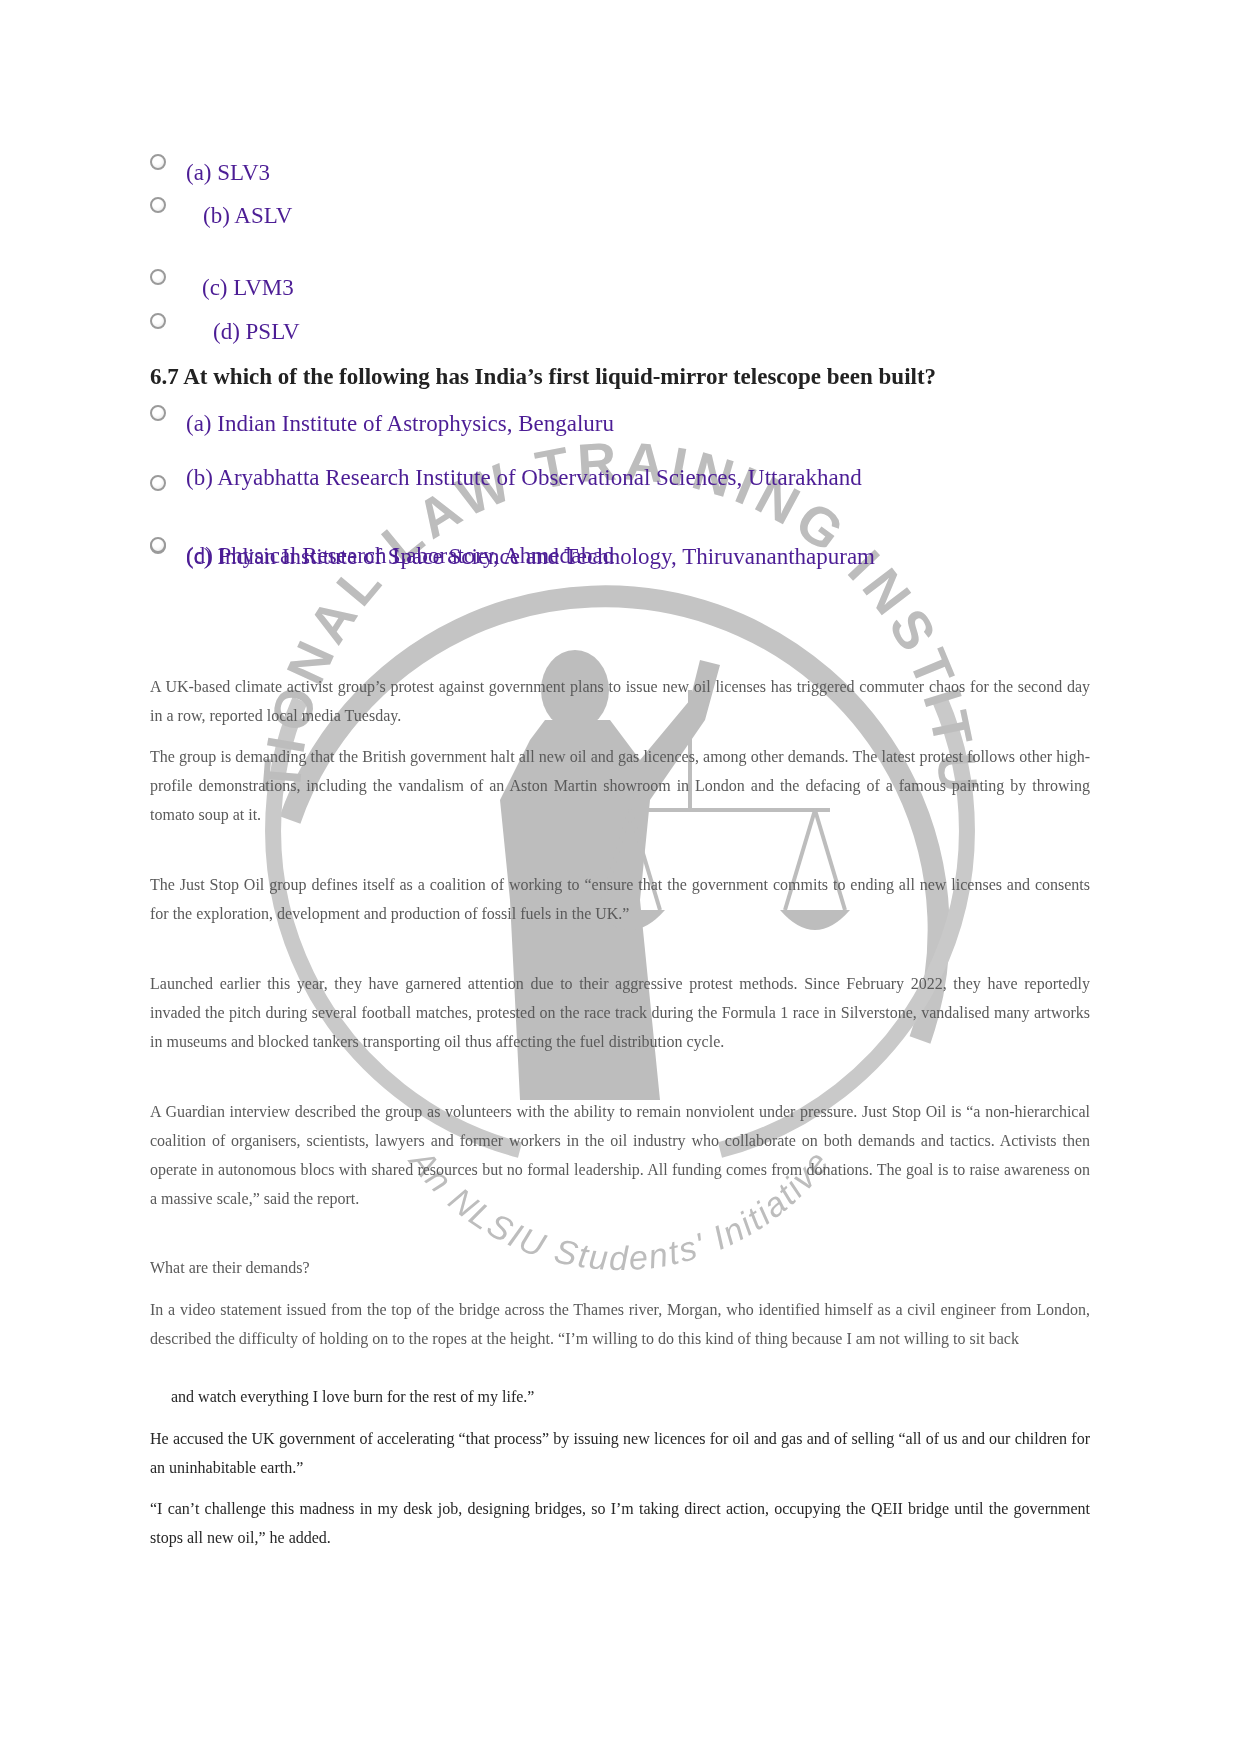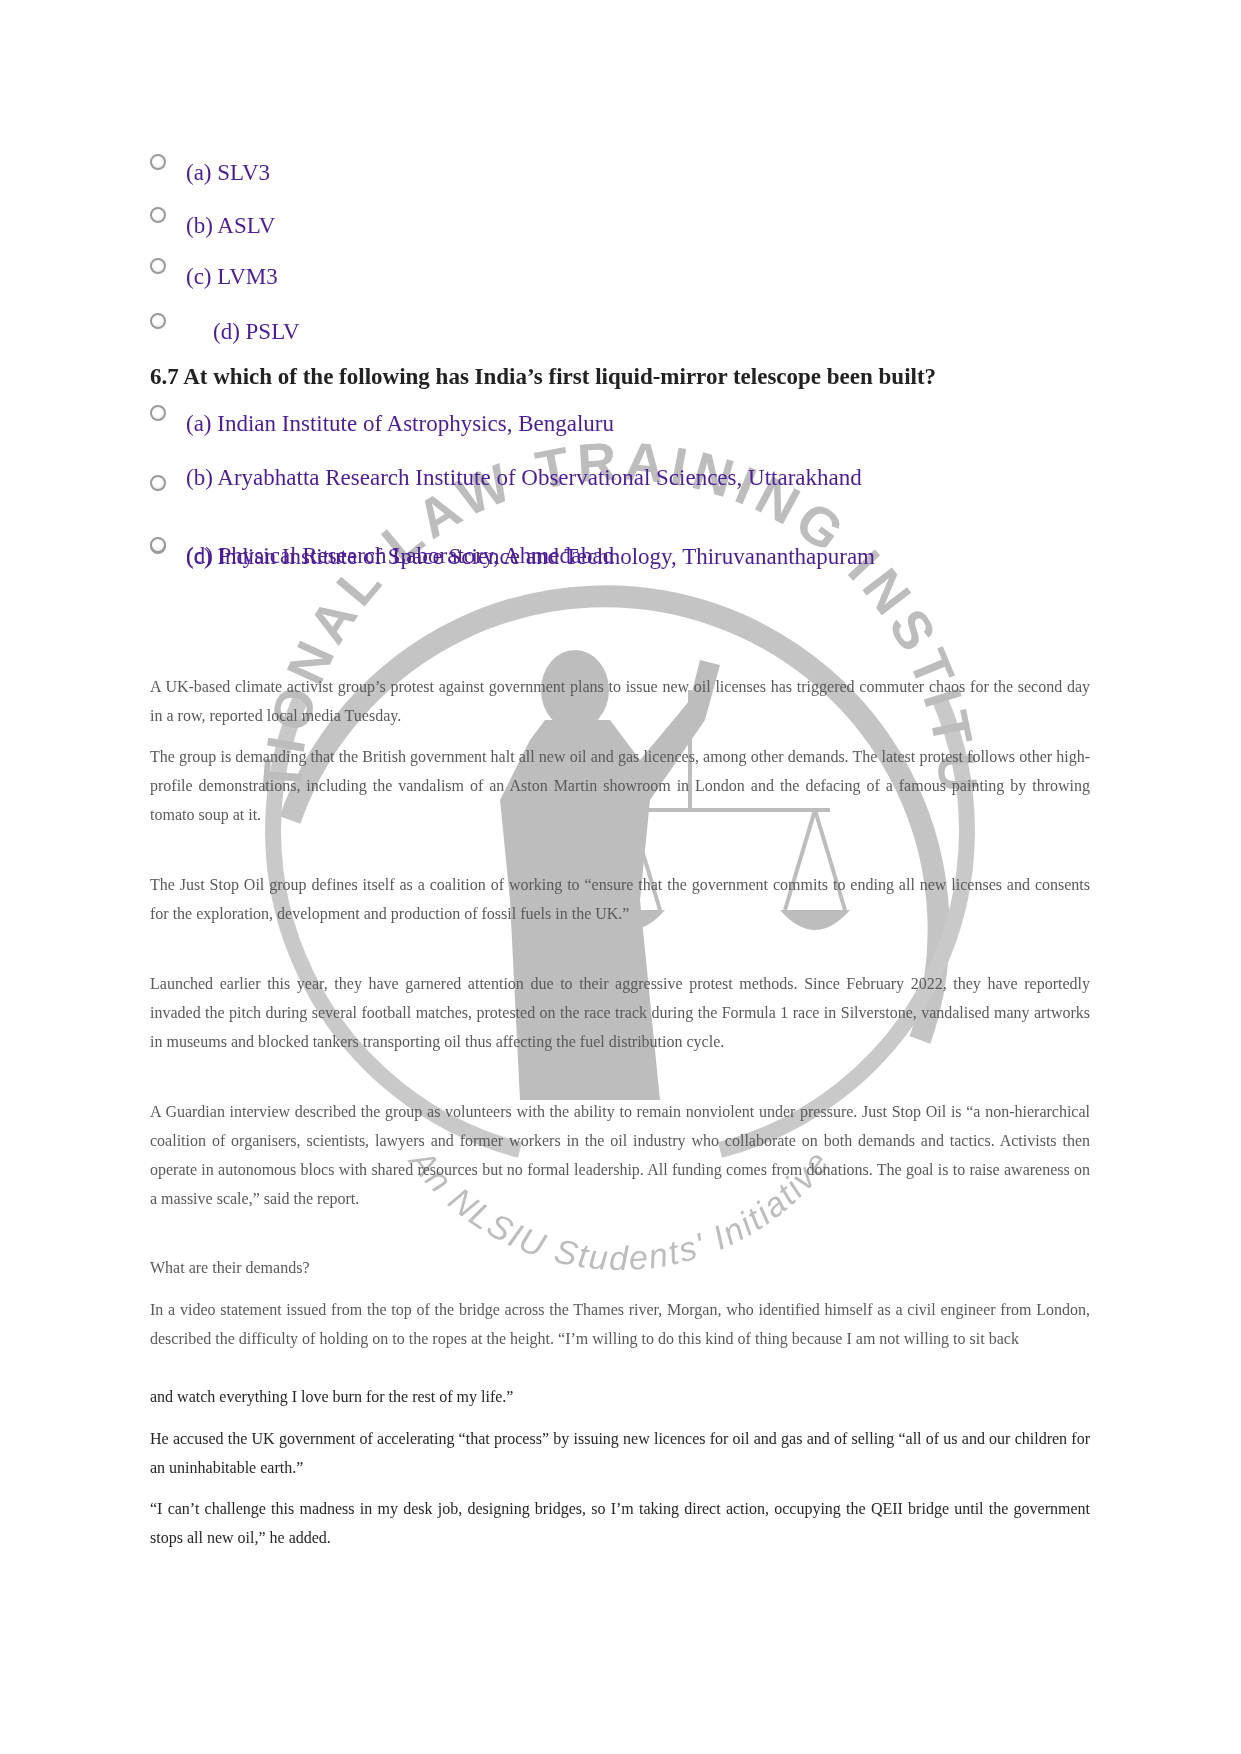--- a/index.html
+++ b/index.html
@@ -63,25 +63,25 @@
       <path d="M 780 910 Q 815 950 850 910 Z"></path>
     </g>
   </svg>
 
   <div class="content">
 
     <div class="option" style="top:160px;">
       <span class="radio"></span>
       <span>(a) SLV3</span>
     </div>
-    <div class="option" style="top:213px;">
+    <div class="option" style="top:203px;gap:17px;">
       <span class="radio"></span>
       <span>(b) ASLV</span>
     </div>
-    <div class="option" style="top:264px;">
+    <div class="option" style="top:275px;gap:16px;">
       <span class="radio"></span>
       <span>(c) LVM3</span>
     </div>
     <div class="option" style="top:319px;gap:27px;">
       <span class="radio"></span>
       <span>(d) PSLV</span>
     </div>
 
     <div class="question" style="top:364px;">6.7 At which of the following has India’s first liquid-mirror telescope been built?</div>
 
@@ -102,18 +102,18 @@
       <span>(d) Physical Research Laboratory, Ahmedabad</span>
     </div>
 
     <p class="para" style="top:672px;">A UK-based climate activist group’s protest against government plans to issue new oil licenses has triggered commuter chaos for the second day in a row, reported local media Tuesday.</p>
     <p class="para" style="top:742px;">The group is demanding that the British government halt all new oil and gas licences, among other demands. The latest protest follows other high-profile demonstrations, including the vandalism of an Aston Martin showroom in London and the defacing of a famous painting by throwing tomato soup at it.</p>
     <p class="para" style="top:870px;">The Just Stop Oil group defines itself as a coalition of working to “ensure that the government commits to ending all new licenses and consents for the exploration, development and production of fossil fuels in the UK.”</p>
     <p class="para" style="top:969px;">Launched earlier this year, they have garnered attention due to their aggressive protest methods. Since February 2022, they have reportedly invaded the pitch during several football matches, protested on the race track during the Formula 1 race in Silverstone, vandalised many artworks in museums and blocked tankers transporting oil thus affecting the fuel distribution cycle.</p>
     <p class="para" style="top:1097px;">A Guardian interview described the group as volunteers with the ability to remain nonviolent under pressure. Just Stop Oil is “a non-hierarchical coalition of organisers, scientists, lawyers and former workers in the oil industry who collaborate on both demands and tactics. Activists then operate in autonomous blocs with shared resources but no formal leadership. All funding comes from donations. The goal is to raise awareness on a massive scale,” said the report.</p>
     <p class="para" style="top:1253px;">What are their demands?</p>
     <p class="para" style="top:1295px;">In a video statement issued from the top of the bridge across the Thames river, Morgan, who identified himself as a civil engineer from London, described the difficulty of holding on to the ropes at the height. “I’m willing to do this kind of thing because I am not willing to sit back</p>
-    <p class="para dark" style="top:1382px;">and watch everything I love burn for the rest of my life.”</p>
+    <p class="para dark" style="top:1382px;margin-left:21px;">and watch everything I love burn for the rest of my life.”</p>
     <p class="para dark" style="top:1424px;">He accused the UK government of accelerating “that process” by issuing new licences for oil and gas and of selling “all of us and our children for an uninhabitable earth.”</p>
     <p class="para dark" style="top:1494px;">“I can’t challenge this madness in my desk job, designing bridges, so I’m taking direct action, occupying the QEII bridge until the government stops all new oil,” he added.</p>
 
   </div>
 </div>
 
 </body></html>

